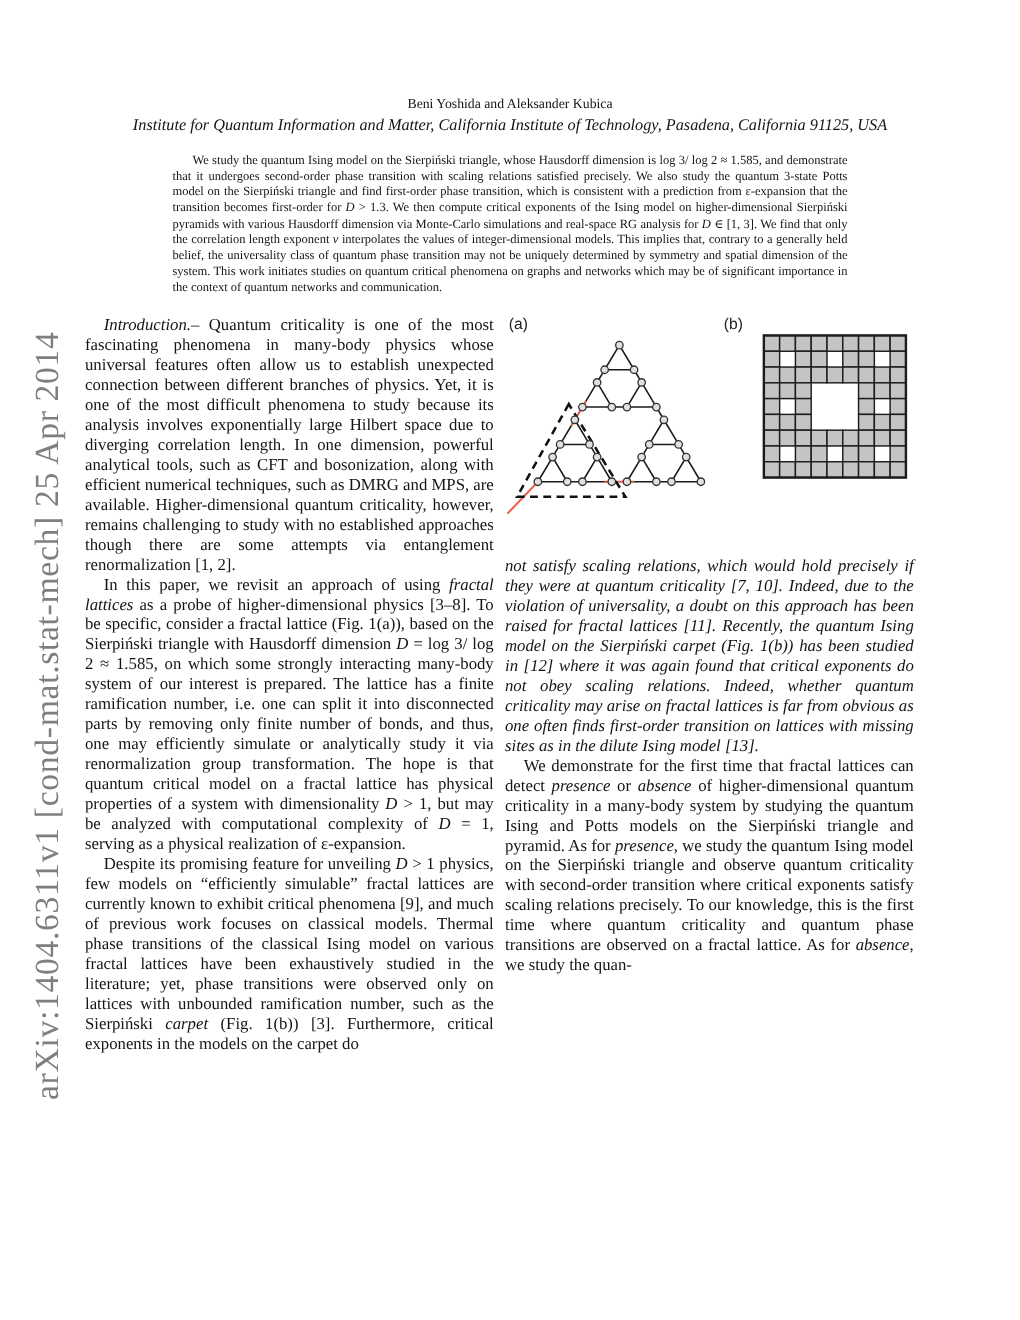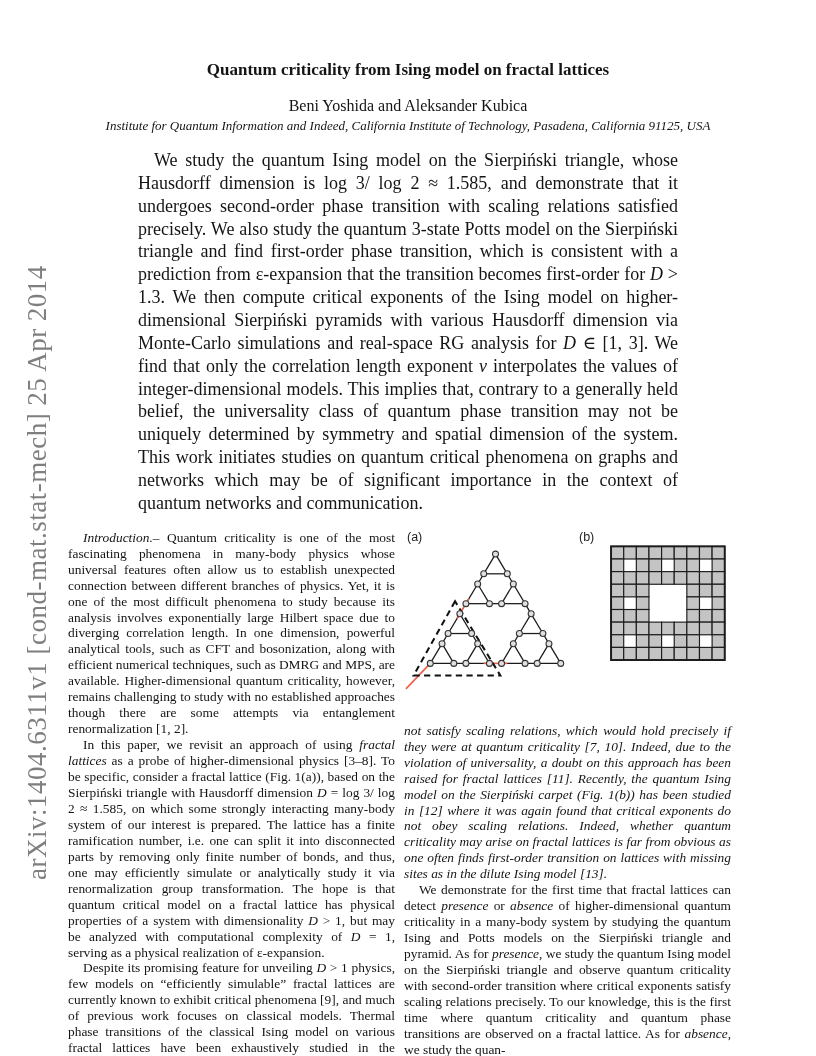--- a/index.html
+++ b/index.html
@@ -7,26 +7,26 @@
     width:816px;height:1056px;position:relative;overflow:hidden;
     font-family:"Liberation Serif","DejaVu Serif",serif;color:#141414;
   }
   .arxiv-stamp{
     position:absolute;left:22px;top:880px;transform-origin:0 0;
     transform:rotate(-90deg);white-space:nowrap;
     font-size:27px;letter-spacing:.5px;
   }
   .title-block{padding-top:60px;text-align:center;}
   .paper-title{font-size:17px;font-weight:bold;margin:0;}
-  .paper-authors{font-size:16px;margin-top:17px;}
+  .paper-authors{font-size:11px;margin-top:17px;}
   .paper-affiliation{font-size:13px;font-style:italic;margin-top:3px;}
   .paper-date{font-size:13px;margin-top:3px;}
   .abstract{
     width:540px;margin:15px auto 0;text-align:justify;
-    font-size:18px;line-height:1.27;text-indent:16px;hyphens:auto;
+    font-size:10px;line-height:1.27;text-indent:16px;hyphens:auto;
   }
   .columns{width:680px;margin:15px auto 0;display:flex;gap:9px;}
   .col{width:327px;text-align:justify;font-size:13.4px;line-height:1.19;hyphens:auto;}
   .para{margin:0;text-indent:15px;}
   .para.no-indent{text-indent:0;font-style:italic;}
   .figure-block{position:relative;width:328px;margin:0 0 10px 0;}
   .fig-label{
     position:absolute;top:0;font-family:"Liberation Sans","DejaVu Sans",sans-serif;
     font-size:12.5px;color:#222;
   }
@@ -34,23 +34,22 @@
   .fig-label.b{left:175px;}
   .caption{font-size:12.4px;line-height:1.26;text-align:justify;margin-top:6px;}
   svg{display:block;}
 </style>
 </head>
 <body>
 
 <div class="arxiv-stamp" style="color: rgb(127, 127, 127);">arXiv:1404.6311v1  [cond-mat.stat-mech]  25 Apr 2014</div>
 
 <div class="title-block">
-  <div class="paper-title">Quantum criticality from Ising model on fractal lattices</div>
   <div class="paper-authors">Beni Yoshida and Aleksander Kubica</div>
-  <div class="paper-affiliation">Institute for Quantum Information and Indeed, California Institute of Technology, Pasadena, California 91125, USA</div>
+  <div class="paper-affiliation">Institute for Quantum Information and Matter, California Institute of Technology, Pasadena, California 91125, USA</div>
 </div>
 
 <div class="abstract"><span>We study the quantum Ising model on the Sierpiński triangle, whose Hausdorff dimension is log 3/ log 2 ≈ 1.585, and demonstrate that it undergoes second-order phase transition with scaling relations satisfied precisely. We also study the quantum 3-state Potts model on the Sierpiński triangle and find first-order phase transition, which is consistent with a prediction from ε-expansion that the transition becomes first-order for </span><i>D</i><span> &gt; 1.3. We then compute critical exponents of the Ising model on higher-dimensional Sierpiński pyramids with various Hausdorff dimension via Monte-Carlo simulations and real-space RG analysis for </span><i>D</i><span> ∈ [1, 3]. We find that only the correlation length exponent </span><i>ν</i><span> interpolates the values of integer-dimensional models. This implies that, contrary to a generally held belief, the universality class of quantum phase transition may not be uniquely determined by symmetry and spatial dimension of the system. This work initiates studies on quantum critical phenomena on graphs and networks which may be of significant importance in the context of quantum networks and communication.</span></div>
 
 <div class="columns">
   <div class="col">
     <p class="para"><i>Introduction.</i><span>– Quantum criticality is one of the most fascinating phenomena in many-body physics whose universal features often allow us to establish unexpected connection between different branches of physics. Yet, it is one of the most difficult phenomena to study because its analysis involves exponentially large Hilbert space due to diverging correlation length. In one dimension, powerful analytical tools, such as CFT and bosonization, along with efficient numerical techniques, such as DMRG and MPS, are available. Higher-dimensional quantum criticality, however, remains challenging to study with no established approaches though there are some attempts via entanglement renormalization [1, 2].</span></p>
     <p class="para"><span>In this paper, we revisit an approach of using </span><i>fractal lattices</i><span> as a probe of higher-dimensional physics [3–8]. To be specific, consider a fractal lattice (Fig. 1(a)), based on the Sierpiński triangle with Hausdorff dimension </span><i>D</i><span> = log 3/ log 2 ≈ 1.585, on which some strongly interacting many-body system of our interest is prepared. The lattice has a finite ramification number, i.e. one can split it into disconnected parts by removing only finite number of bonds, and thus, one may efficiently simulate or analytically study it via renormalization group transformation. The hope is that quantum critical model on a fractal lattice has physical properties of a system with dimensionality </span><i>D</i><span> &gt; 1, but may be analyzed with computational complexity of </span><i>D</i><span> = 1, serving as a physical realization of ε-expansion.</span></p>
     <p class="para"><span>Despite its promising feature for unveiling </span><i>D</i><span> &gt; 1 physics, few models on “efficiently simulable” fractal lattices are currently known to exhibit critical phenomena [9], and much of previous work focuses on classical models. Thermal phase transitions of the classical Ising model on various fractal lattices have been exhaustively studied in the literature; yet, phase transitions were observed only on lattices with unbounded ramification number, such as the Sierpiński </span><i>carpet</i><span> (Fig. 1(b)) [3]. Furthermore, critical exponents in the models on the carpet do</span></p>
   </div>

